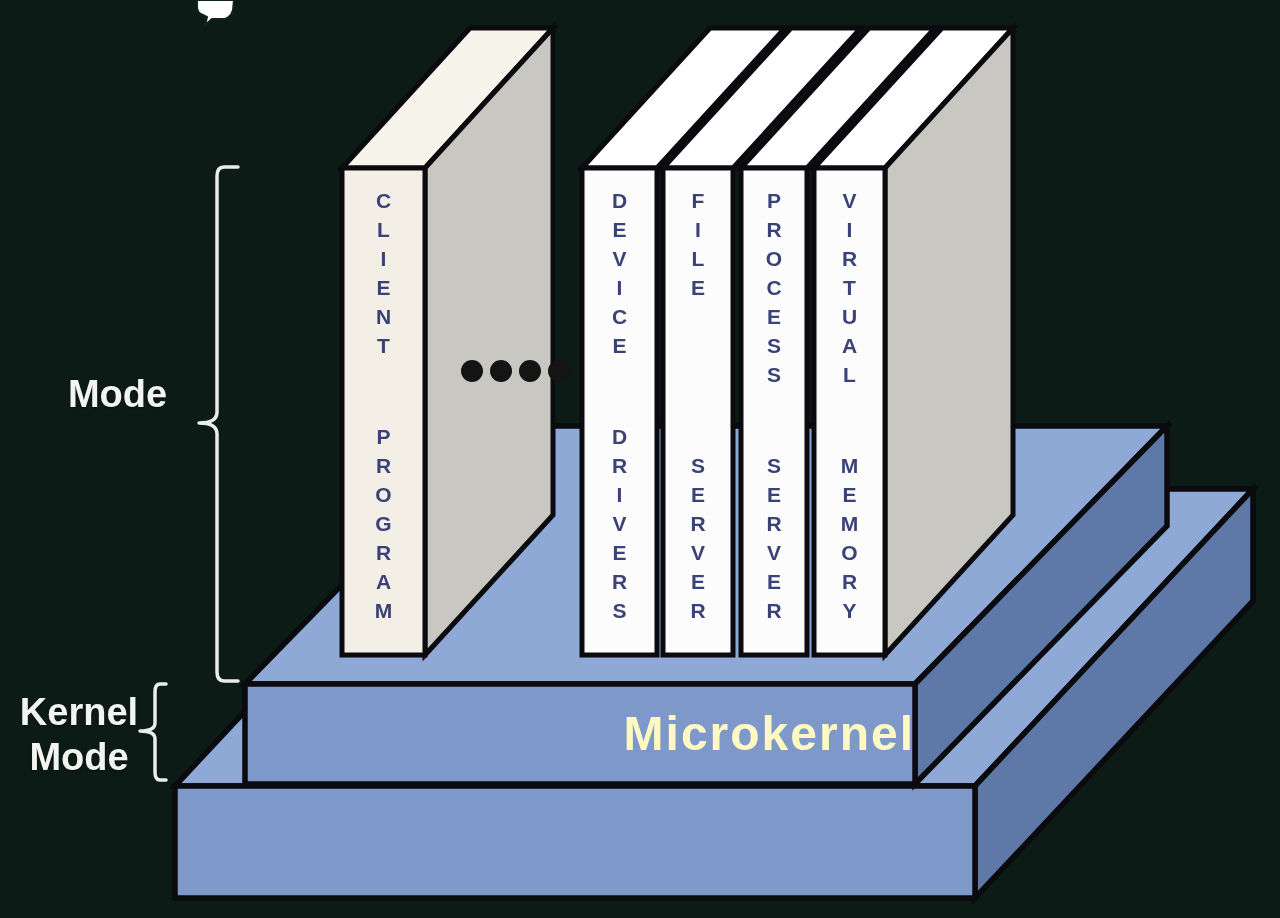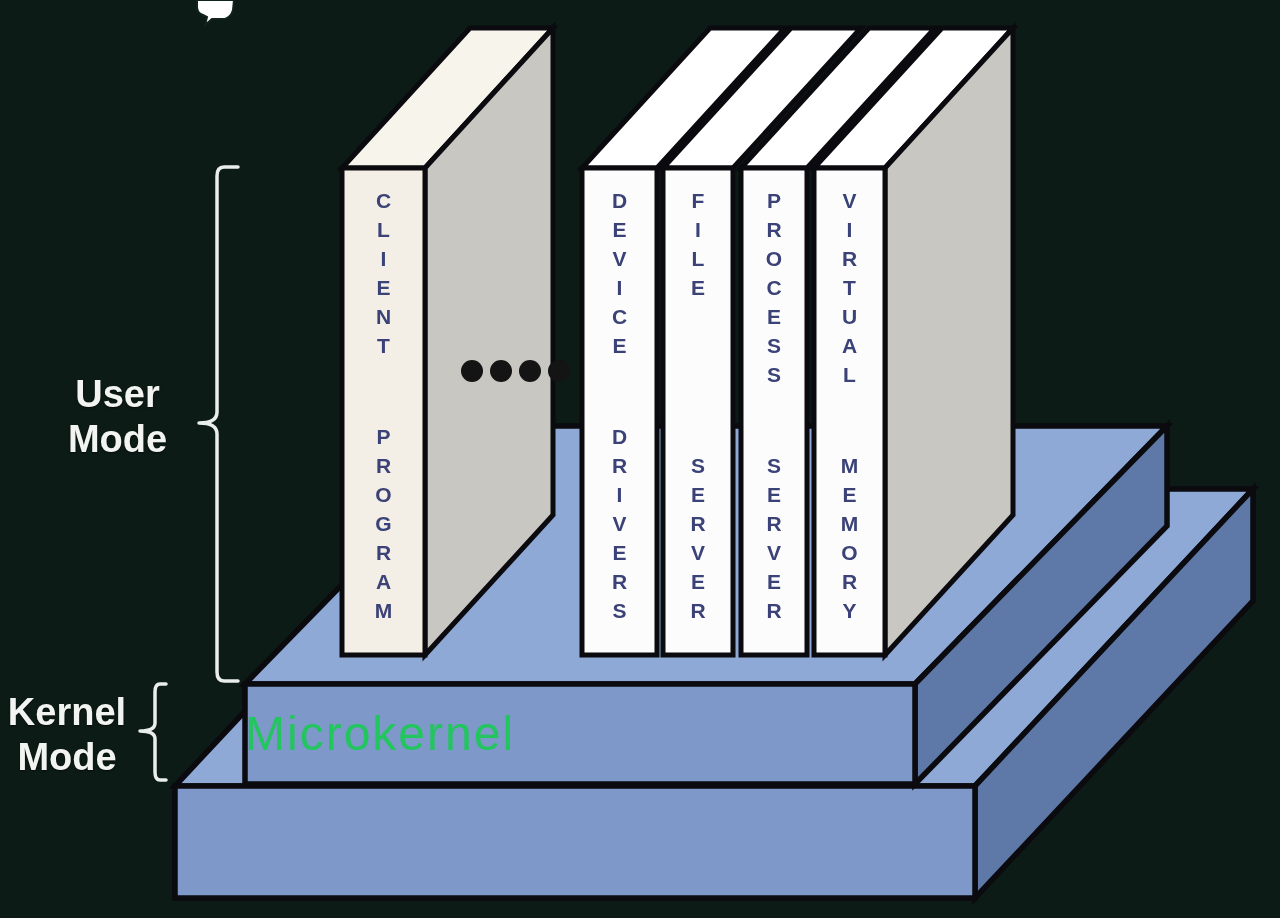--- a/index.html
+++ b/index.html
@@ -18,26 +18,26 @@
     position:absolute;
     text-align:center;
     font-weight:bold;
     font-size:38px;
     line-height:45px;
     color:#F2F4F1;
     text-shadow:0 1px 2px rgba(0,0,0,.6);
   }
   .platform-label{
     position:absolute;
-    text-align:left;
-    font-weight:normal;
+    text-align:right;
+    font-weight:bold;
     font-size:48px;
     line-height:60px;
     letter-spacing:2px;
-    color:#22c55e;
+    color:#fef9c3;
   }
   .vlabel{
     position:absolute;
     display:flex;
     flex-direction:column;
     align-items:center;
     box-sizing:border-box;
     padding:14px 0 30px 0;
     font-weight:bold;
     font-size:21px;
@@ -99,24 +99,23 @@
       <polygon class="slab" points="814,168 885,168 885,655 814,655" fill="#FCFCFC"></polygon>
     </g>
 
     <path class="brace" d="M 238 167 L 224 167 Q 217 167 217 176 L 217 412 Q 217 423 199 423 Q 217 423 217 434 L 217 672 Q 217 681 224 681 L 238 681"></path>
     <path class="brace" d="M 166 684 L 160 684 Q 155 684 155 692 L 155 723 Q 155 731 140 731 Q 155 731 155 739 L 155 772 Q 155 780 160 780 L 166 780"></path>
 
     <path d="M 197 0 L 197 7 Q 197 13 203 15 L 207 17 L 205 25 L 212 19 L 225 19 Q 231 17 233 10 L 234 0 Z" stroke="#10231e" stroke-width="2" fill="#FFFFFF"></path>
   </svg>
 
   <div class="mode-label" style="left:30px;top:372px;width:175px;">
-    <div>User</div>
     <div>Mode</div>
   </div>
-  <div class="mode-label" style="left:0px;top:690px;width:134px;">
+  <div class="mode-label" style="left:12px;top:690px;width:134px;">
     <div>Kernel</div>
     <div>Mode</div>
   </div>
 
   <div class="vlabel" style="left:342px;top:172px;width:83px;height:483px;">
       <span>C</span>
       <span>L</span>
       <span>I</span>
       <span>E</span>
       <span>N</span>

